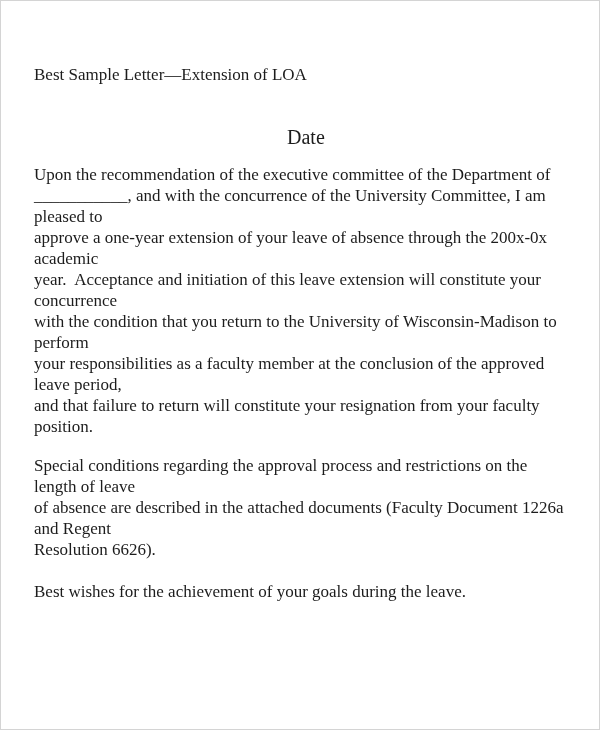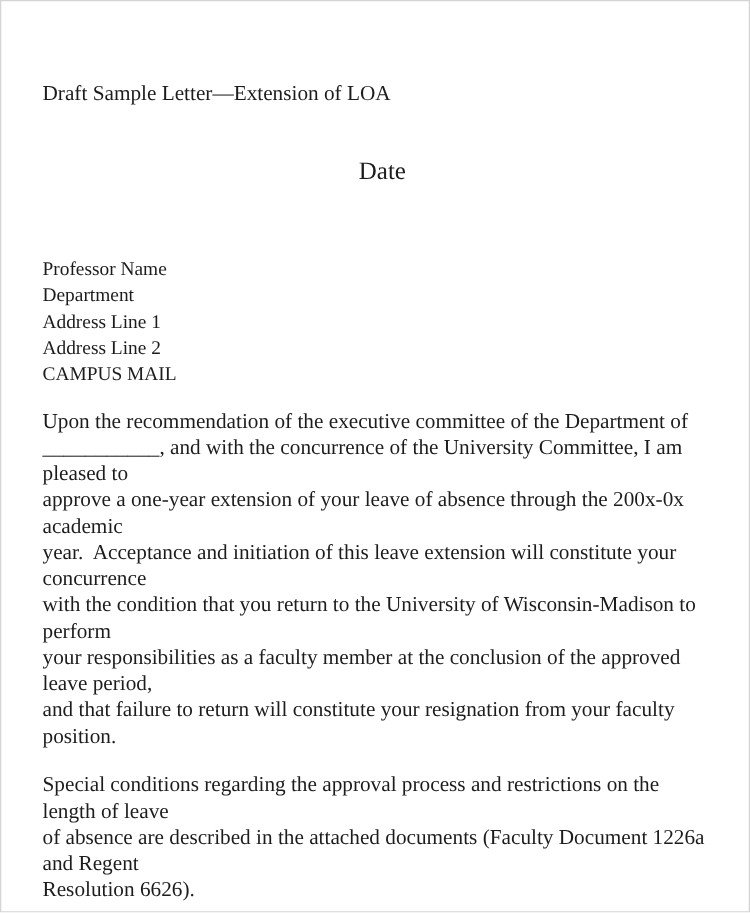--- a/index.html
+++ b/index.html
@@ -58,32 +58,28 @@
   }
   .para1 { margin-top: 16px !important; }
   .para2 { margin-top: 18px !important; }
   .para3 { margin-top: 21px !important; }
 </style>
 </head>
 <body>
 
 <div class="page">
   <div class="content">
-    <p class="title">Draft Sample Letter—Extension of LOA</p>
+    <p class="title">Best Sample Letter—Extension of LOA</p>
     <p class="date">Date</p>
-    <p class="recipient">Professor Name
-Department
-Address Line 1
-Address Line 2
-CAMPUS MAIL</p>
     <p class="para para1">Upon the recommendation of the executive committee of the Department of
 ___________, and with the concurrence of the University Committee, I am pleased to
 approve a one-year extension of your leave of absence through the 200x-0x academic
 year.  Acceptance and initiation of this leave extension will constitute your concurrence
 with the condition that you return to the University of Wisconsin-Madison to perform
 your responsibilities as a faculty member at the conclusion of the approved leave period,
 and that failure to return will constitute your resignation from your faculty position.</p>
     <p class="para para2">Special conditions regarding the approval process and restrictions on the length of leave
 of absence are described in the attached documents (Faculty Document 1226a and Regent
 Resolution 6626).</p>
+    <p class="para para3">Best wishes for the achievement of your goals during the leave.</p>
 
   </div>
 </div>
 
 </body></html>

